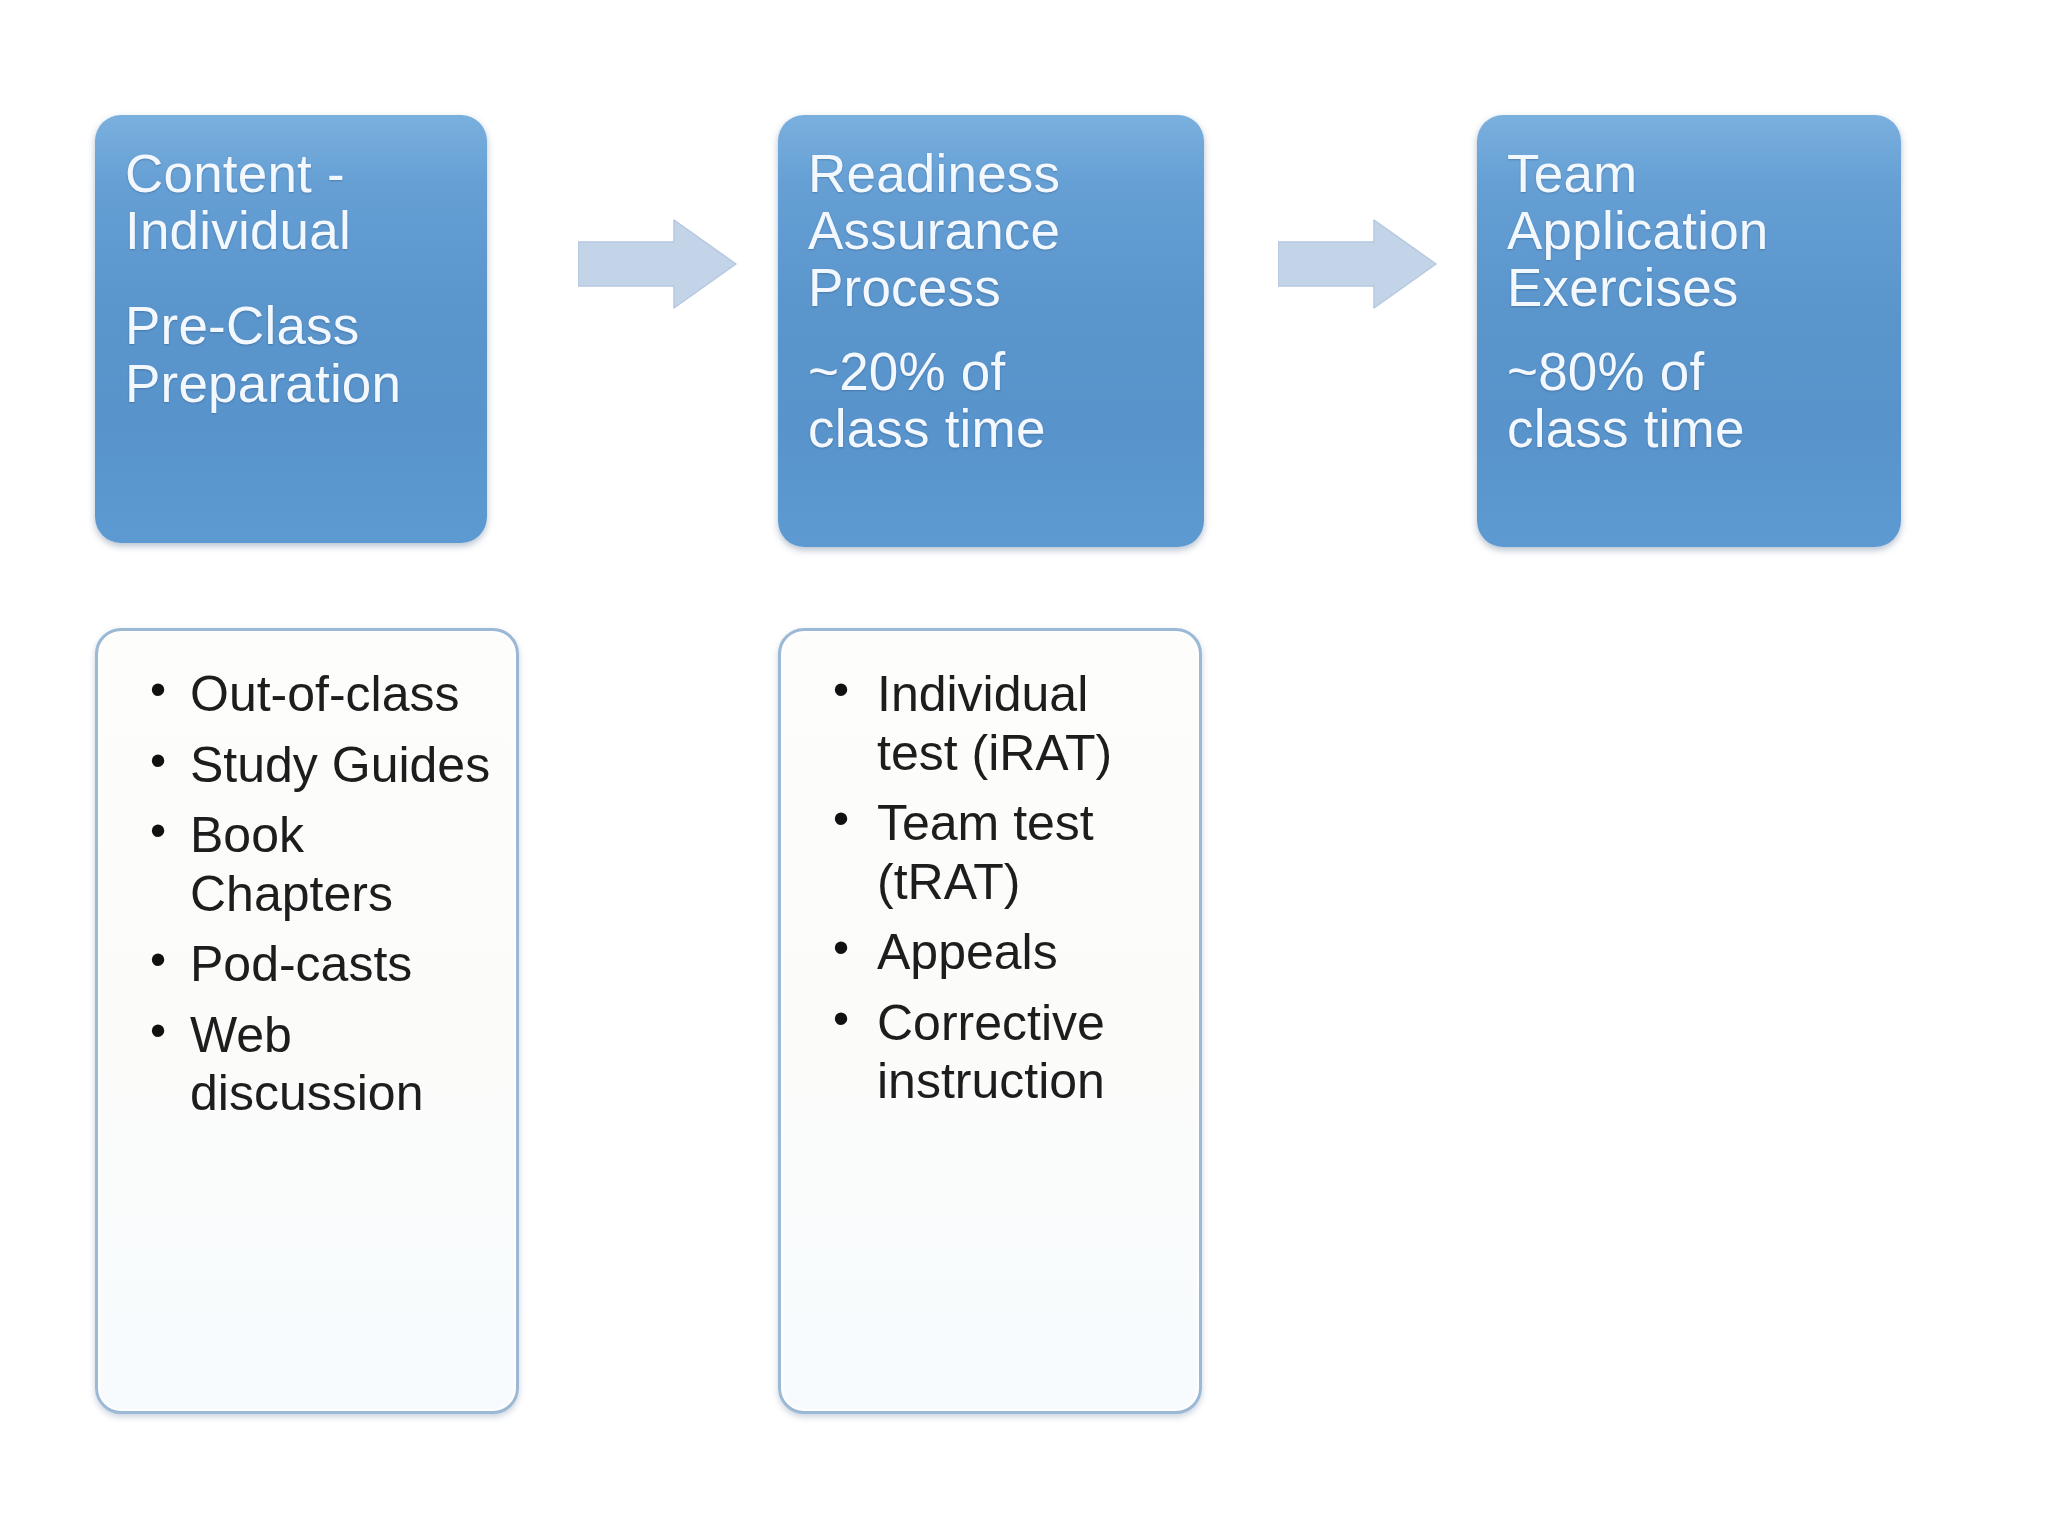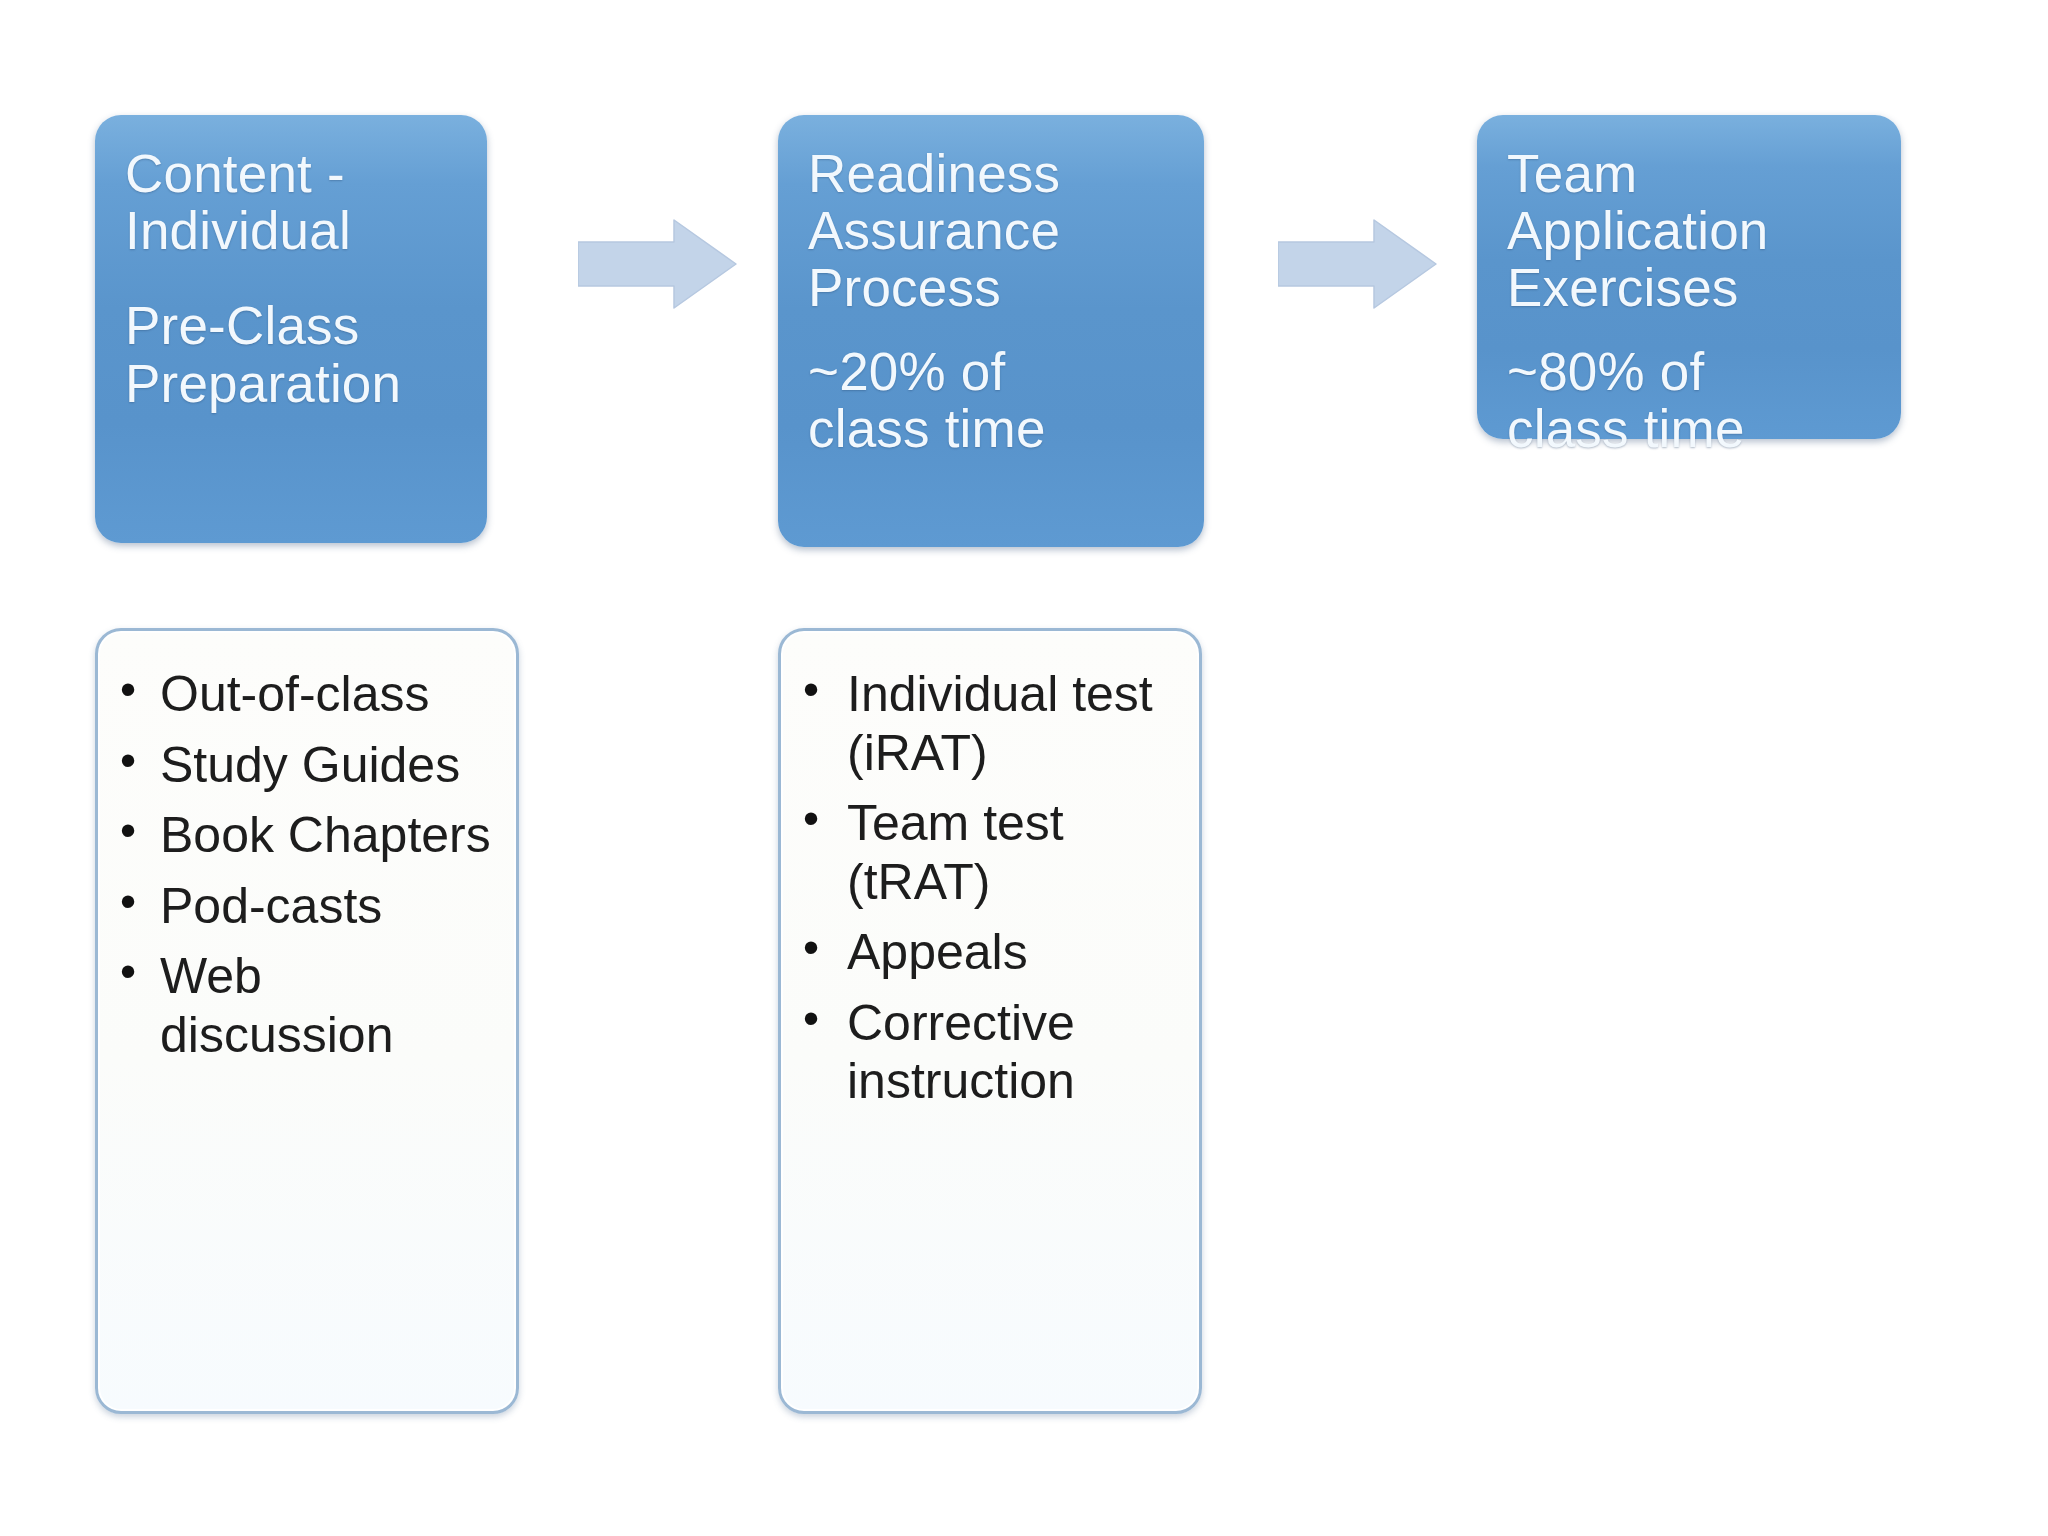--- a/index.html
+++ b/index.html
@@ -46,21 +46,21 @@
                 #659fd4 16%,
                 #5a95cc 45%,
                 #5893cb 72%,
                 #5e9ad2 100%);
     box-shadow: 0 3px 7px rgba(40,70,110,0.34),
                 0 0 0 1px rgba(255,255,255,0.55);
     padding: 30px 26px 22px 30px;
     color: #ffffff;
   }
   .col-1 .stage-box { width: 426px; height: 432px; }
-  .col-2 .stage-box { width: 424px; height: 324px; }
+  .col-2 .stage-box { width: 424px; height: 432px; }
 
   .stage-title,
   .stage-sub {
     font-size: 53px;
     line-height: 1.08;
     font-weight: 400;
     letter-spacing: 0.2px;
     color: #f2f8fd;
     text-shadow: 0 1px 2px rgba(30,60,95,0.32);
     white-space: pre-line;
@@ -89,21 +89,21 @@
     top: 628px;
     left: 0;
     width: 424px;
     height: 786px;
     box-sizing: border-box;
     border: 3px solid #9bb8d4;
     border-radius: 26px;
     background: linear-gradient(180deg, #fdfdfb 0%, #fbfcfa 55%, #f7fbfe 100%);
     box-shadow: 0 3px 6px rgba(80,110,145,0.30),
                 inset 0 0 0 2px rgba(255,255,255,0.9);
-    padding: 34px 18px 20px 16px;
+    padding: 34px 18px 20px 46px;
     overflow: hidden;
   }
   .col-2 .detail-box { width: 424px; }
 
   .bullet-list {
     margin: 0;
     padding: 0;
     list-style: none;
   }
   .bullet-item {

